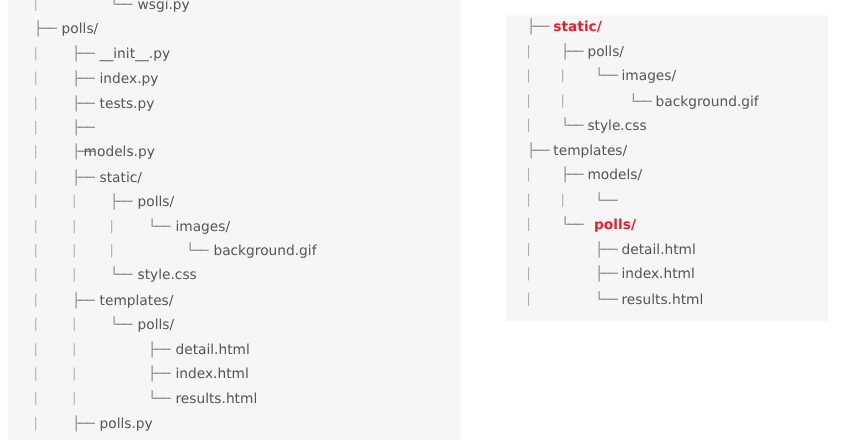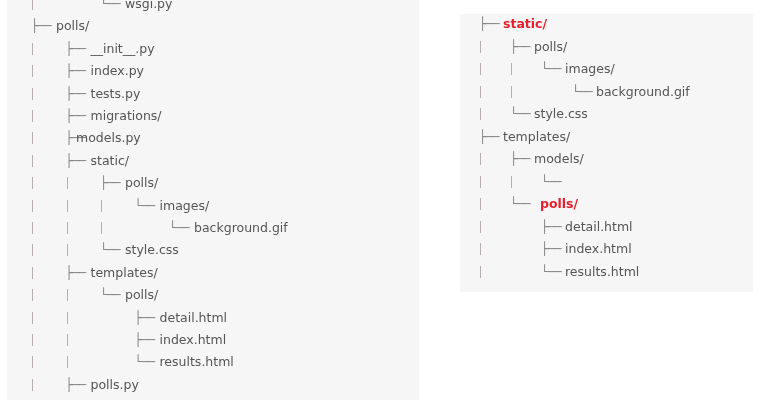--- a/index.html
+++ b/index.html
@@ -94,21 +94,20 @@
         <span class="label" style="left: 83.5px;">index.py</span>
       </div>
       <div class="row" style="top: 82.6px; left: 0px; width: 400px;">
         <span class="vbar" style="left: 25px;"></span>
         <span class="branch" style="left: 58.5px;">├──</span>
         <span class="label" style="left: 83.5px;">tests.py</span>
       </div>
       <div class="row" style="top: 105px; left: 0px; width: 400px;">
         <span class="vbar" style="left: 25px;"></span>
         <span class="branch" style="left: 58.5px;">├──</span>
-        <span class="label" style="left: 83.5px;">migrations/</span>
       </div>
       <div class="row" style="top: 127.4px; left: 0px; width: 400px;">
         <span class="vbar" style="left: 25px;"></span>
         <span class="branch" style="left: 58.5px;">├──</span>
         <span class="label" style="left: 69px;">models.py</span>
       </div>
       <div class="row" style="top: 149.8px; left: 0px; width: 400px;">
         <span class="vbar" style="left: 25px;"></span>
         <span class="branch" style="left: 58.5px;">├──</span>
         <span class="label" style="left: 83.5px;">static/</span>

